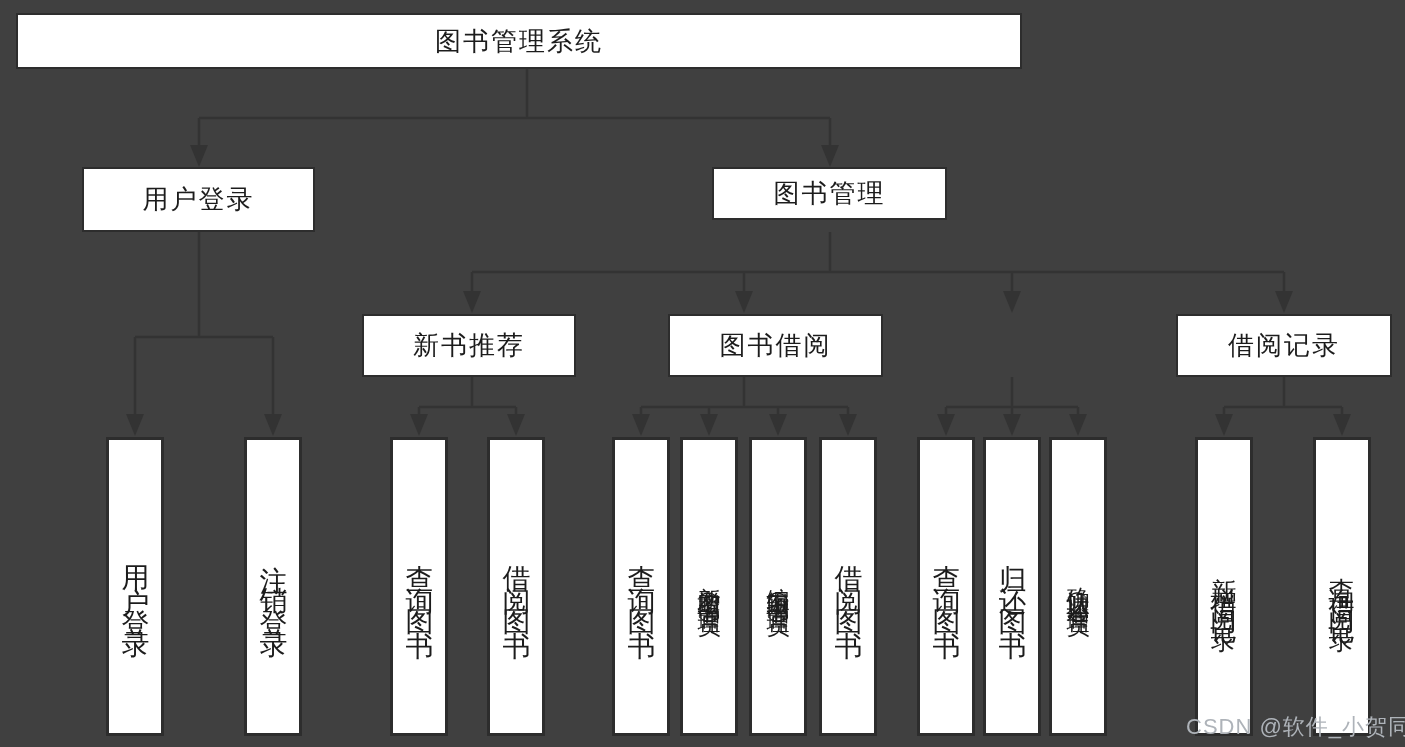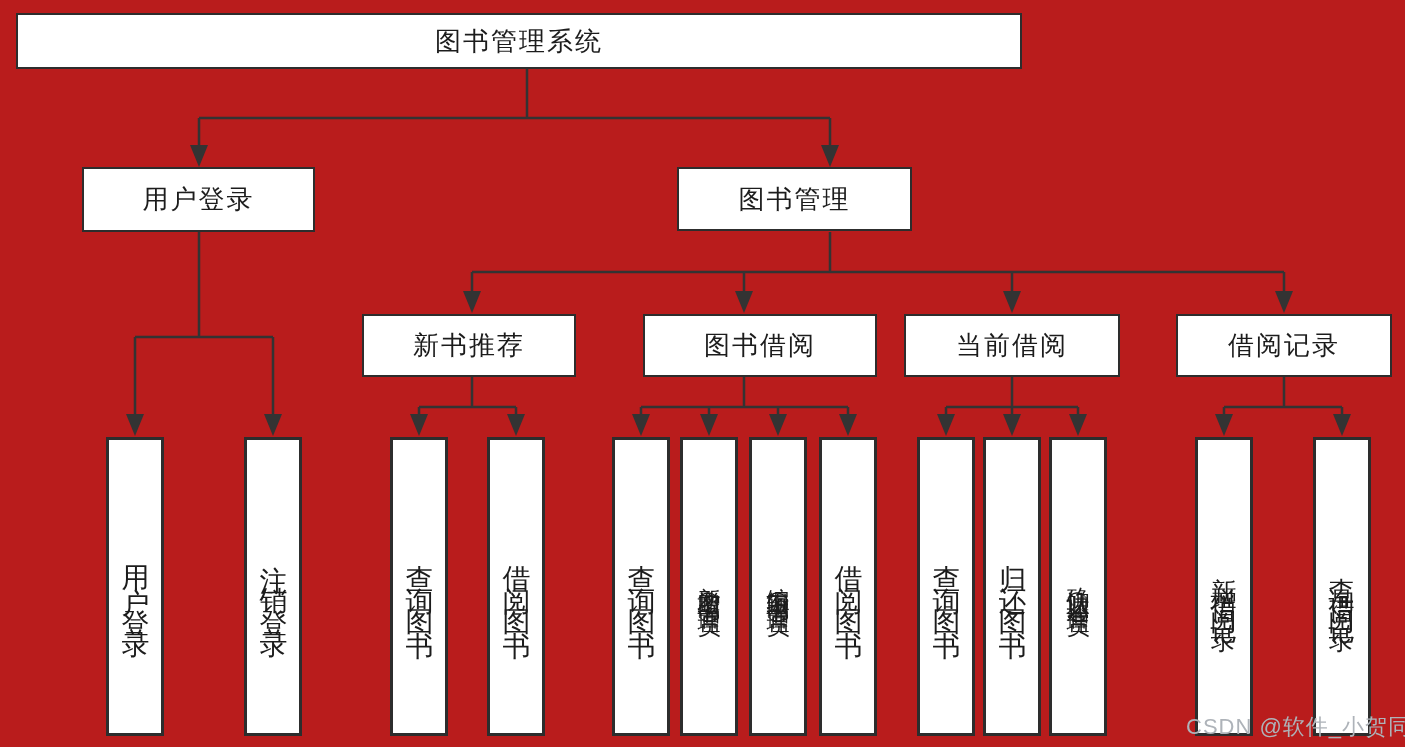--- a/index.html
+++ b/index.html
@@ -1,17 +1,17 @@
 <!DOCTYPE html>
 <html><head>
 <meta charset="utf-8">
 <style>
   html,body{margin:0;padding:0;background:#fff;}
   .canvas{
-    position:relative;width:1405px;height:747px;background:#b91c1c;
+    position:relative;width:1405px;height:747px;background:#404040;
     font-family:"Liberation Sans",sans-serif;overflow:hidden;
   }
   .connectors{position:absolute;left:0;top:0;pointer-events:none;}
   .hbox{
     position:absolute;box-sizing:border-box;background:#fff;
     border:2px solid #2d2d2d;display:flex;align-items:center;justify-content:center;
   }
   .hbox .label{font-size:26px;color:#1c1c1c;letter-spacing:2px;white-space:nowrap;}
   .vbox{
     position:absolute;top:437px;width:58px;height:299px;box-sizing:border-box;
@@ -67,32 +67,29 @@
     </g>
   </svg>
 
   <div class="hbox" style="left:16px;top:13px;width:1006px;height:56px">
     <span class="label">图书管理系统</span>
   </div>
 
   <div class="hbox" style="left:82px;top:167px;width:233px;height:65px">
     <span class="label">用户登录</span>
   </div>
-  <div class="hbox" style="left:677px;top:167px;width:235px;height:64px">
+  <div class="hbox" style="left:712px;top:167px;width:235px;height:53px">
     <span class="label">图书管理</span>
   </div>
 
   <div class="hbox" style="left:362px;top:314px;width:214px;height:63px">
     <span class="label">新书推荐</span>
   </div>
-  <div class="hbox" style="left:643px;top:314px;width:234px;height:63px">
+  <div class="hbox" style="left:668px;top:314px;width:215px;height:63px">
     <span class="label">图书借阅</span>
-  </div>
-  <div class="hbox" style="left:904px;top:314px;width:216px;height:63px">
-    <span class="label">当前借阅</span>
   </div>
   <div class="hbox" style="left:1176px;top:314px;width:216px;height:63px">
     <span class="label">借阅记录</span>
   </div>
 
   <div class="vbox" style="left:106px">
     <span class="vtext">用户登录</span>
   </div>
   <div class="vbox" style="left:244px">
     <span class="vtext">注销登录</span>

